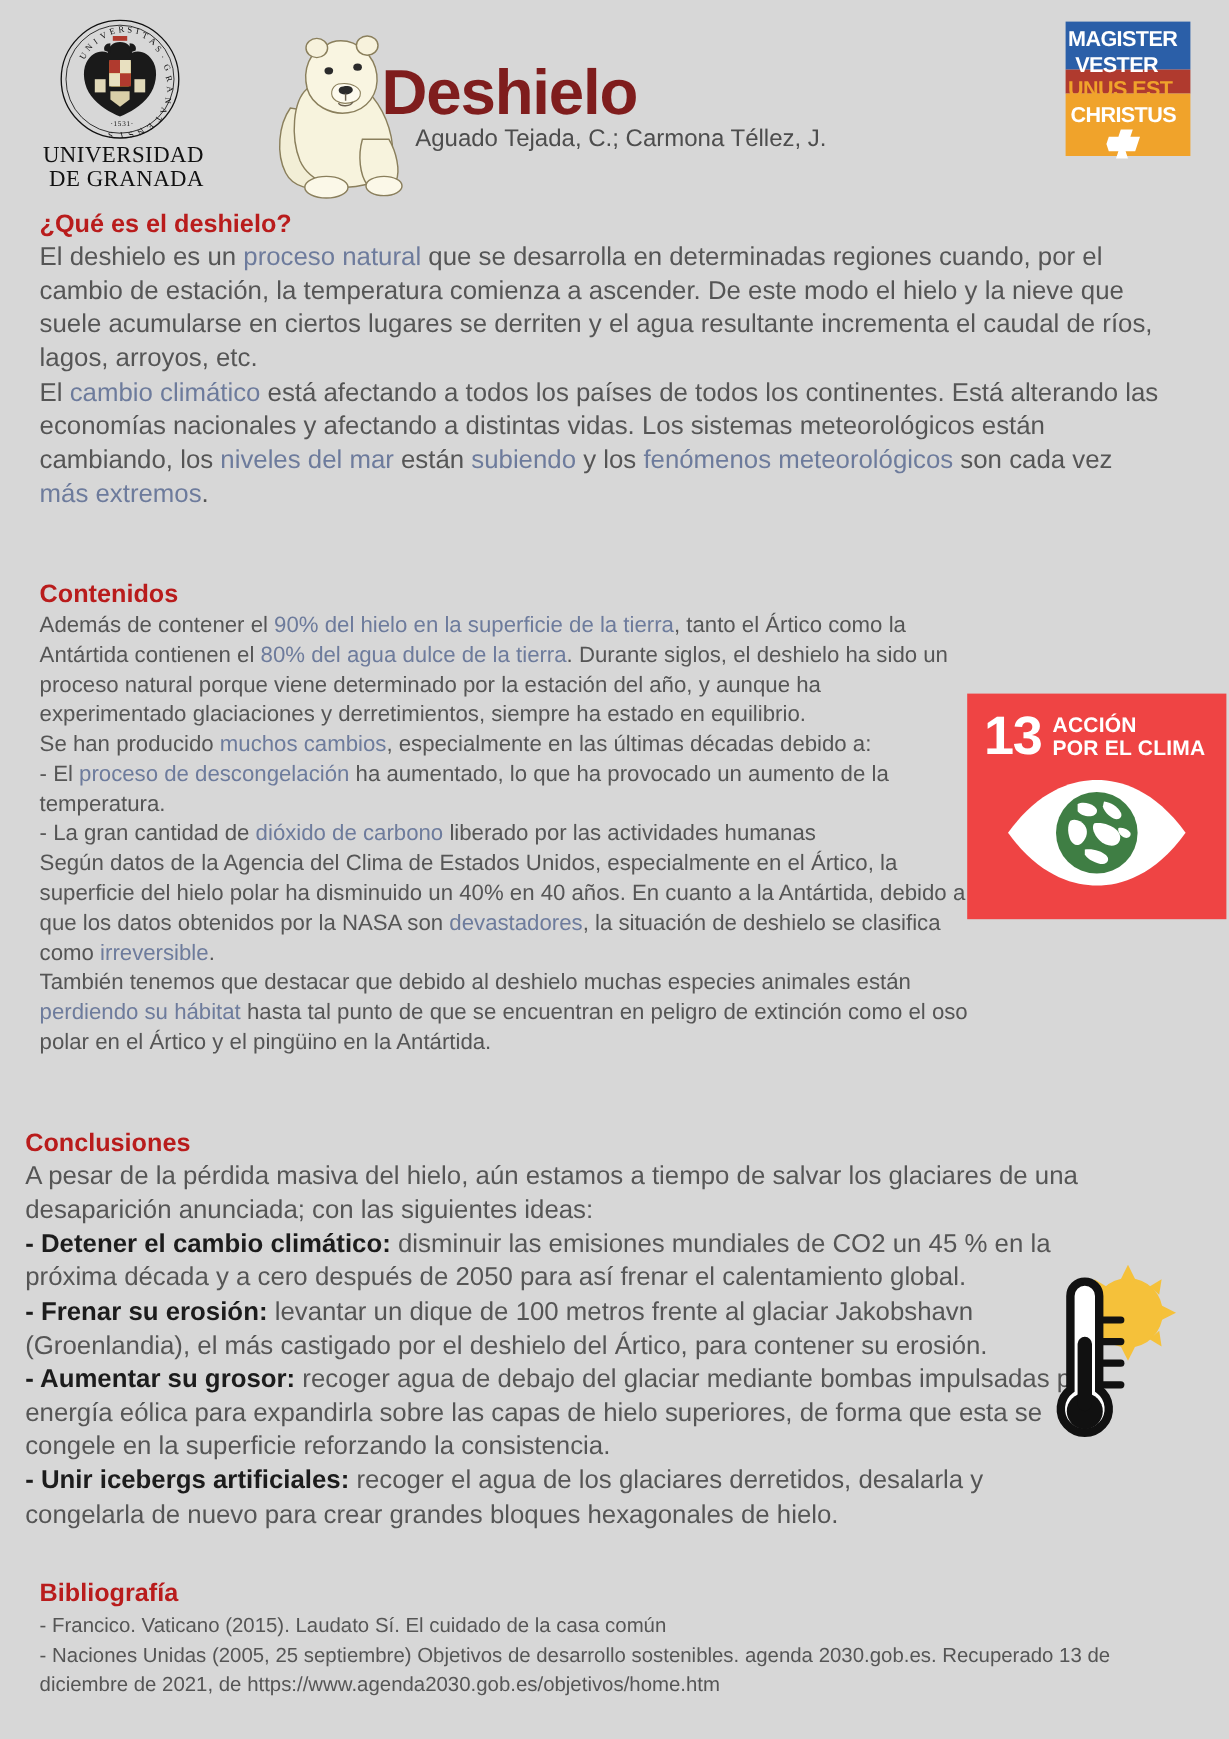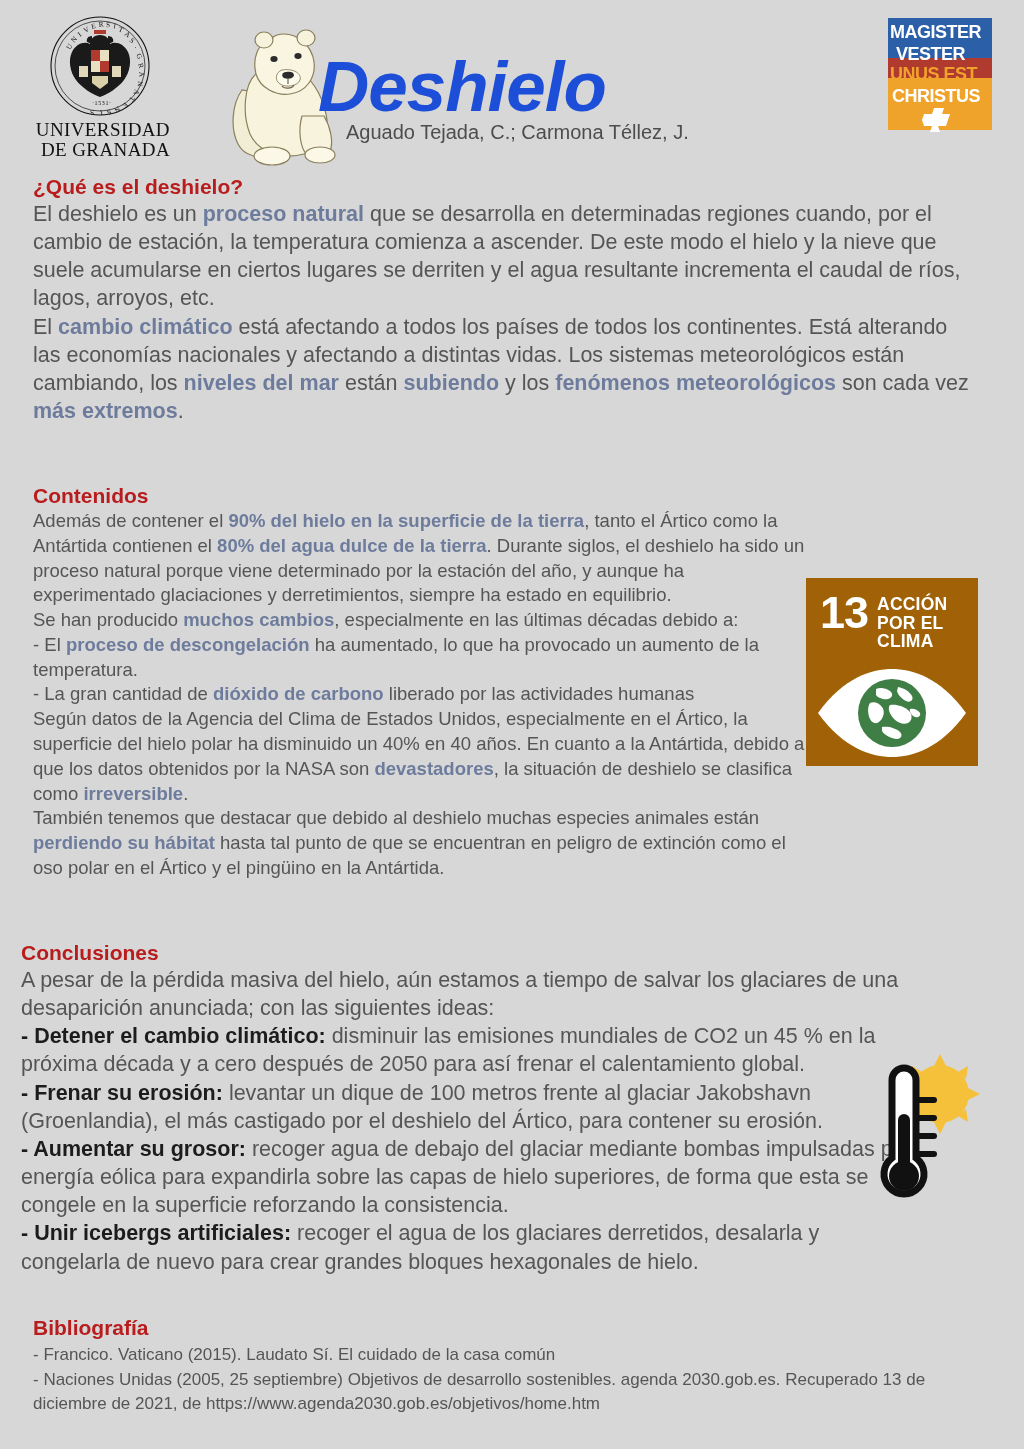--- a/index.html
+++ b/index.html
@@ -58,26 +58,25 @@
     height: 152px;
   }
 
   .title-block {
     position: absolute;
     left: 318px;
     top: 54px;
     width: 420px;
   }
   .poster-title {
-    font-size: 71px;
+    font-size: 53px;
     font-weight: bold;
-    color: #1d4ed8;
+    color: #7f1d1d;
     line-height: 0.92;
     letter-spacing: -1px;
-    font-style: italic;
   }
   .poster-authors {
     margin-top: 2px;
     margin-left: 28px;
     font-size: 20px;
     color: #4d4d4d;
   }
 
   .magister-logo {
     position: absolute;
@@ -108,21 +107,21 @@
     color: #555;
   }
   .body-sm {
     font-size: 17px;
     line-height: 1.45;
     color: #555;
   }
 
   b, .hl {
     color: #6d7b9c;
-    font-weight: bold;
+    font-weight: normal;
   }
   .hl-dark { color: #1c1c1c; font-weight: bold; }
 
   #sec-intro {
     position: absolute;
     left: 33px;
     top: 175px;
     width: 940px;
   }
 
@@ -130,23 +129,23 @@
     position: absolute;
     left: 33px;
     top: 484px;
     width: 775px;
   }
 
   #sdg-badge {
     position: absolute;
     left: 806px;
     top: 578px;
-    width: 172px;
+    width: 216px;
     height: 188px;
-    background: #a16207;
+    background: #ef4444;
   }
   #sdg-badge .sdg-top {
     display: flex;
     align-items: flex-start;
     padding: 17px 0 0 14px;
     gap: 9px;
   }
   .sdg-num {
     font-size: 45px;
     font-weight: bold;

